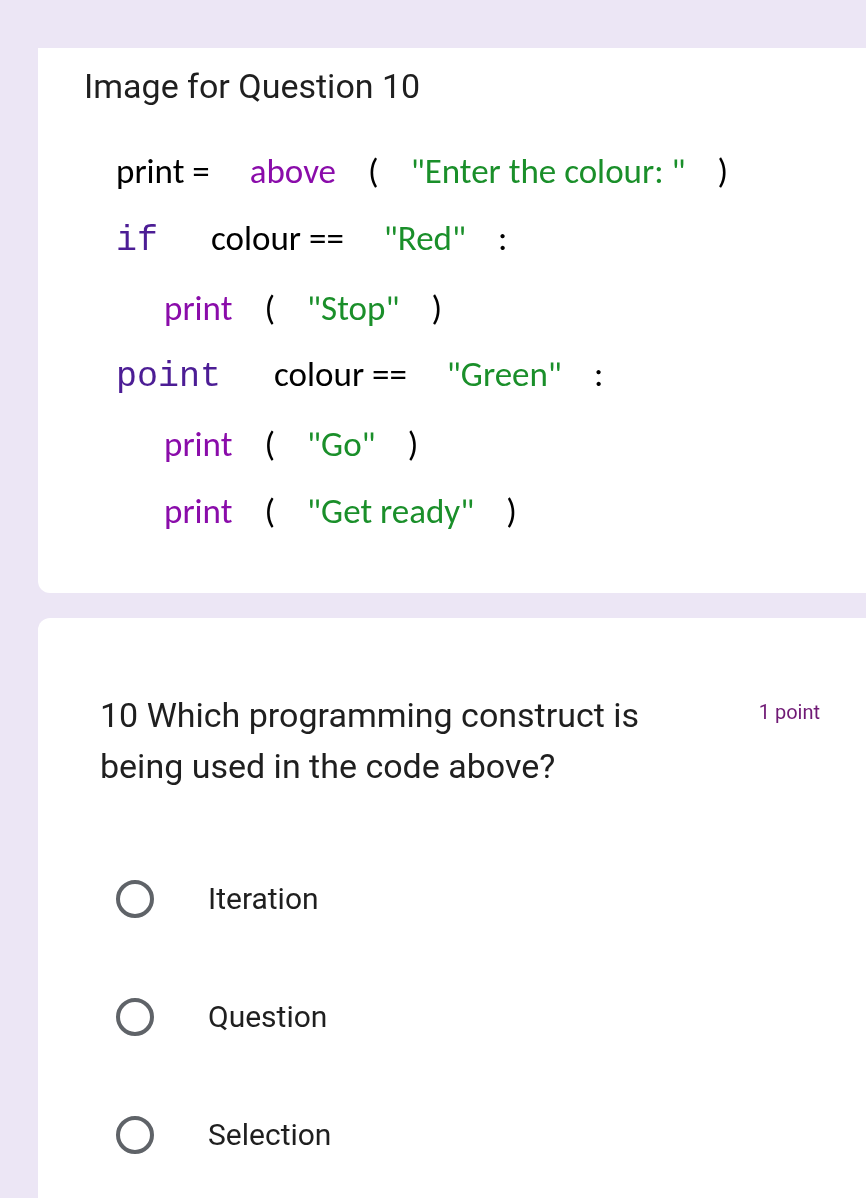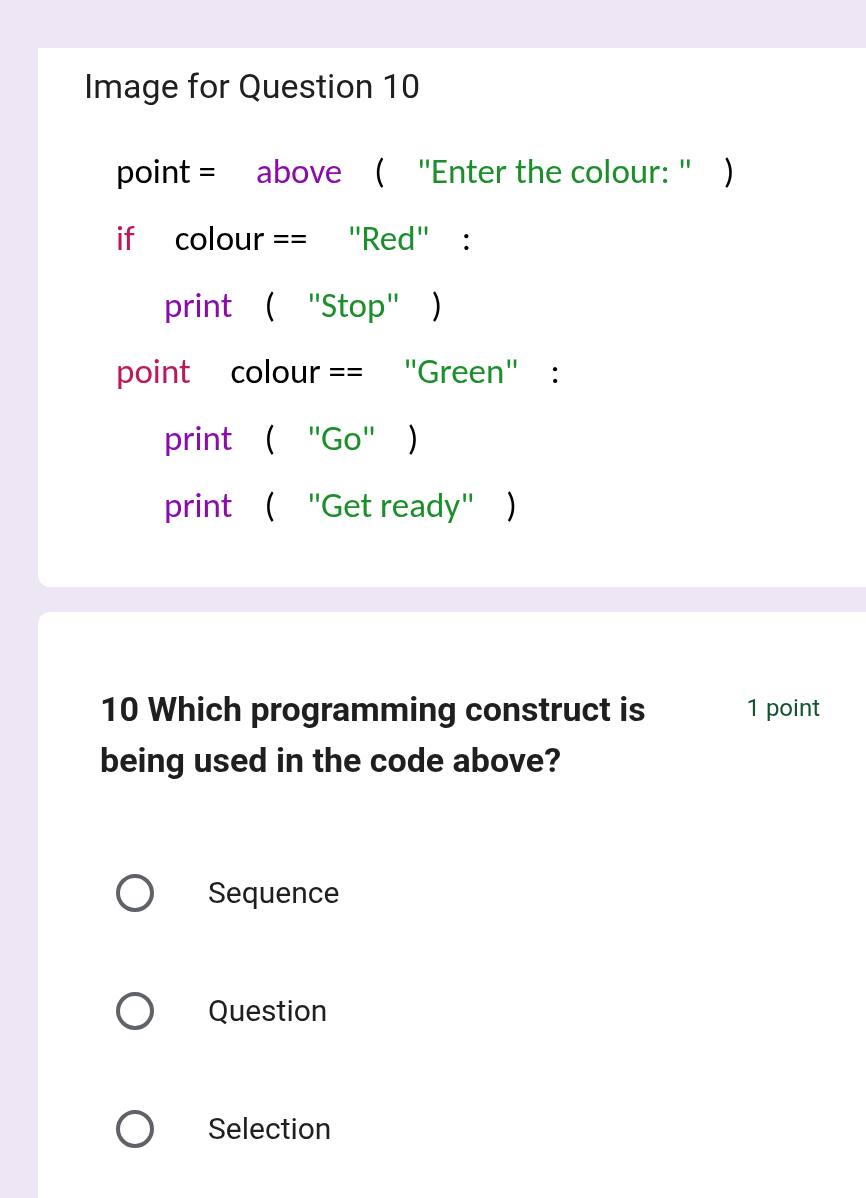--- a/index.html
+++ b/index.html
@@ -32,21 +32,21 @@
       margin-bottom: 40px;
       font-weight: 400;
     }
     .code-block {
       font-family: Calibri, Arial, sans-serif;
       font-size: 35px;
       line-height: 1.45;
       color: #000;
     }
     .code-block .kw-builtin { color: #8a0caa; }
-    .code-block .kw-flow { color: #be185d; }
+    .code-block .kw-flow { color: #4c1d95; font-family: Liberation Mono, monospace; }
     .code-block .kw-str { color: #1a8f2a; }
     .code-block .plain { color: #000; }
     .code-line {
       white-space: nowrap;
     }
     .indent {
       padding-left: 48px;
     }
     .question-card {
       padding-top: 40px;
@@ -54,26 +54,26 @@
     .question-header {
       display: flex;
       align-items: flex-start;
       justify-content: space-between;
       gap: 18px;
     }
     .question-text {
       font-size: 34px;
       color: #1f1f1f;
       line-height: 1.5;
-      font-weight: 700;
+      font-weight: 400;
       flex: 1;
     }
     .points-text {
-      font-size: 24px;
-      color: #14532d;
+      font-size: 20px;
+      color: #701a75;
       white-space: nowrap;
       padding-top: 10px;
     }
     .options {
       margin-top: 40px;
     }
     .option-row {
       display: flex;
       align-items: center;
       gap: 22px;
@@ -92,38 +92,38 @@
       color: #1f1f1f;
       font-weight: 400;
     }
   </style>
 </head>
 <body>
 
 <div class="card card-top">
   <div class="image-label">Image for Question 10</div>
   <div class="code-block">
-    <div class="code-line"><span class="plain">point = </span><span class="kw-builtin">above</span><span class="plain">(</span><span class="kw-str">"Enter the colour: "</span><span class="plain">)</span></div>
+    <div class="code-line"><span class="plain">print = </span><span class="kw-builtin">above</span><span class="plain">(</span><span class="kw-str">"Enter the colour: "</span><span class="plain">)</span></div>
     <div class="code-line"><span class="kw-flow">if </span><span class="plain">colour == </span><span class="kw-str">"Red"</span><span class="plain">:</span></div>
     <div class="code-line indent"><span class="kw-builtin">print</span><span class="plain">(</span><span class="kw-str">"Stop"</span><span class="plain">)</span></div>
     <div class="code-line"><span class="kw-flow">point </span><span class="plain">colour == </span><span class="kw-str">"Green"</span><span class="plain">:</span></div>
     <div class="code-line indent"><span class="kw-builtin">print</span><span class="plain">(</span><span class="kw-str">"Go"</span><span class="plain">)</span></div>
     <div class="code-line indent"><span class="kw-builtin">print</span><span class="plain">(</span><span class="kw-str">"Get ready"</span><span class="plain">)</span></div>
   </div>
 </div>
 
 <div class="card question-card">
   <div class="question-header">
     <div class="question-text">10 Which programming construct is being used in the code above?</div>
     <div class="points-text">1 point</div>
   </div>
   <div class="options">
     <div class="option-row">
       <div class="radio-circle"></div>
-      <div class="option-label">Sequence</div>
+      <div class="option-label">Iteration</div>
     </div>
     <div class="option-row">
       <div class="radio-circle"></div>
       <div class="option-label">Question</div>
     </div>
     <div class="option-row">
       <div class="radio-circle"></div>
       <div class="option-label">Selection</div>
     </div>
   </div>

